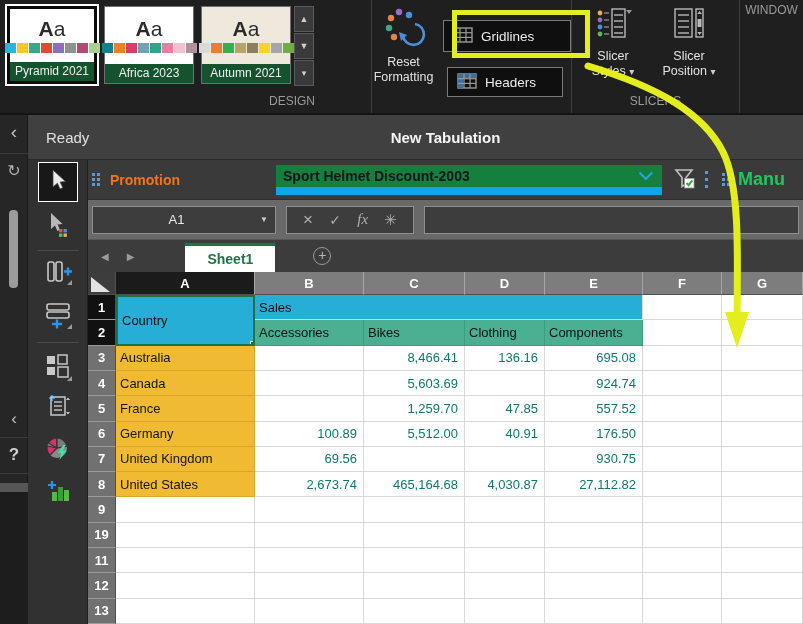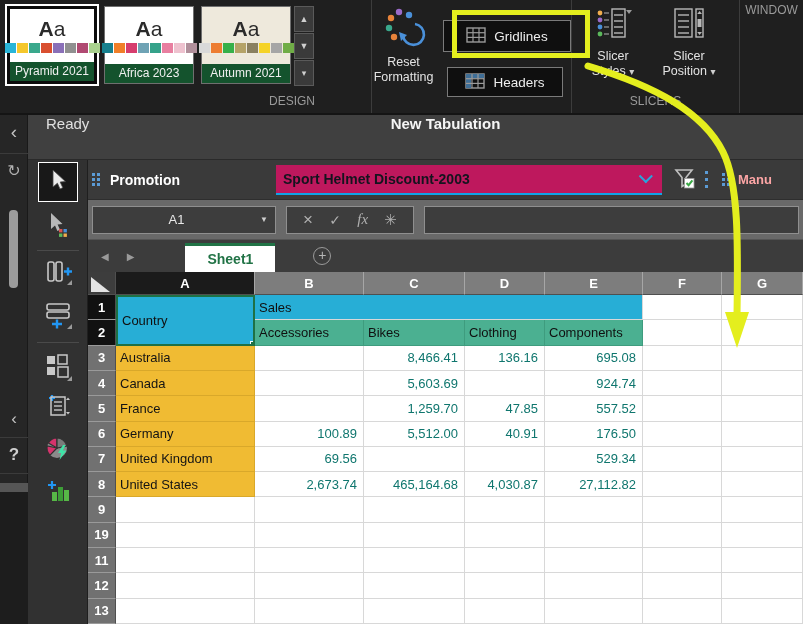--- a/index.html
+++ b/index.html
@@ -28,21 +28,21 @@
   .sw { width:11px; height:10px; display:inline-block; }
   .card-label { height:19px; font-size:12px; color:#f0f0f0; text-align:center; line-height:18px; white-space:nowrap; overflow:hidden; }
   .gallery-scroll { margin:6px 0 0 3px; display:flex; flex-direction:column; gap:1px; }
   .gsbtn { width:20px; height:26px; background:#3a3a3a; border:1px solid #5a5a5a; color:#cfcfcf; font-size:9px; display:flex; align-items:center; justify-content:center; cursor:default; }
 
   
   .big-btn { display:flex; flex-direction:column; align-items:center; padding-top:6px; }
   .big-btn .rib-label { margin-top:3px; font-size:12.5px; color:#e2e2e2; text-align:center; line-height:15px; }
   .reset-btn { width:86px; }
   .btn-stack { margin:20px 0 0 8px; display:flex; flex-direction:column; }
-  .flat-btn { height:32px; background:#0f0f0f; border:1px solid #7a7a7a; color:#ededed; font-size:13.5px; display:flex; align-items:center; gap:8px; padding:4px 9px;justify-content:center; }
+  .flat-btn { height:32px; background:#0f0f0f; border:1px solid #7a7a7a; color:#ededed; font-size:13.5px; display:flex; align-items:center; gap:8px; padding:4px 9px; }
   .gridlines-btn { width:128px; }
   .headers-btn { width:116px; margin:15px 0 0 4px; height:30px; }
   .g-slicers .big-btn { width:70px; margin-left:6px; }
   .g-window .big-btn { width:66px; margin-left:10px; }
   .rib-label .arr { font-size:10px; color:#cfcfcf; }
   .lbl2 { width:60px; }
 
   
   .main { display:flex; height:509px; }
   .leftstrip { position:relative; width:28px; background:#262626; border-right:1px solid #191919; }
@@ -54,21 +54,21 @@
   .ls-chevron2 { top:294px; font-size:17px; }
   .ls-divider2 { position:absolute; top:322px; left:0; width:28px; border-top:1px solid #3b3b3b; }
   .ls-help { top:330px; font-size:17px; font-weight:bold; color:#cfcfcf; }
   .ls-divider3 { position:absolute; top:358px; left:0; width:28px; border-top:1px solid #3b3b3b; }
   .ls-hbar { position:absolute; top:368px; left:0; width:28px; height:9px; background:#565656; }
   .ls-dark { position:absolute; top:377px; left:0; width:28px; bottom:0; background:#1d1d1d; }
 
   .rightcol { flex:1; display:flex; flex-direction:column; }
 
   
-  .statusbar { position:relative; height:57px; background:#404040; border-bottom:1px solid #2a2a2a; display:flex; }
+  .statusbar { position:relative; height:57px; background:#404040; border-bottom:1px solid #2a2a2a; display:flex; align-items:center; }
   .status-text { padding-left:18px; font-size:15px; color:#e0e0e0; }
   .doc-title { position:absolute; left:calc(50% + 30px); transform:translateX(-50%); font-size:15px; font-weight:bold; color:#f5f5f5; white-space:nowrap; }
 
   .workrow { flex:1; display:flex; }
   .toolstrip { position:relative; width:60px; background:#313131; border-right:1px solid #1f1f1f; }
   .tool { position:absolute; left:50%; transform:translateX(-50%); cursor:default; }
   .cursor-tool { top:2px; width:40px; height:40px; background:#181818; border:1px solid #fff; display:flex; align-items:center; justify-content:center; }
   .t-smart { top:50px; }
   .t-div1 { position:absolute; top:90px; left:9px; width:42px; border-top:1px solid #4a4a4a; }
   .t-addcol { top:98px; }
@@ -78,29 +78,29 @@
   .t-list { top:230px; }
   .t-pie { top:274px; }
   .t-bars { top:316px; }
 
   .content { width:715px; display:flex; flex-direction:column; background:#3a3a3a; }
 
   
   .filterbar { height:40px; display:flex; align-items:center; border-bottom:1px solid #2e2e2e; overflow:hidden; }
   .draghandle { display:grid; grid-template-columns:3px 3px; grid-auto-rows:3px; gap:2px; margin:0 0 0 4px; }
   .draghandle i { background:#5b9bd5; }
-  .promo-label { width:176px; padding-left:10px; font-size:14px; font-weight:bold; color:#ffffff; }
-  .dropdown { width:386px; height:30px; background:#be185d; border-bottom:2px solid #0ea5e9; display:flex; align-items:center; }
+  .promo-label { width:176px; padding-left:10px; font-size:14px; font-weight:bold; color:#f97316; }
+  .dropdown { width:386px; height:30px; background:#15803d; border-bottom:8px solid #0ea5e9; display:flex; align-items:center; }
   .dd-text { flex:1; padding-left:7px; font-size:14px; font-weight:bold; color:#14141e; white-space:nowrap; overflow:hidden; }
   .dd-chev { width:10px; height:10px; border-right:2px solid #2aa3dc; border-bottom:2px solid #2aa3dc; transform:rotate(45deg) translateY(-4px); margin-right:14px; }
   .filter-icon { margin-left:10px; }
   .dotsep { display:flex; flex-direction:column; gap:4px; margin-left:9px; }
   .dotsep i { width:3px; height:3px; background:#5b9bd5; }
   .manu-handle { margin-left:14px; }
-  .manu-label { margin-left:8px; font-size:13px; font-weight:bold; color:#fca5a5; white-space:nowrap; }
+  .manu-label { margin-left:8px; font-size:18px; font-weight:bold; color:#22c55e; white-space:nowrap; }
 
   
   .formulabar { height:40px; background:#696969; border-bottom:1px solid #555; display:flex; align-items:center; padding:0 4px; gap:10px; }
   .namebox { width:184px; height:28px; background:#3d3d3d; border:1px solid #8f8f8f; display:flex; align-items:center; }
   .namebox .ref { flex:1; text-align:center; font-size:13px; color:#e8e8e8; }
   .namebox .nb-arrow { font-size:8px; color:#cfcfcf; padding-right:7px; }
   .fxbox { width:128px; height:28px; background:#3d3d3d; border:1px solid #8f8f8f; display:flex; align-items:center; justify-content:space-around; padding:0 8px; }
   .fxbox span { color:#b0b0b0; }
   .fx-cancel { font-size:17px; }
   .fx-ok { font-size:14px; }
@@ -539,21 +539,21 @@
               <div class="gc cell num" style="grid-area: 7 / 3;">100.89</div>
               <div class="gc cell num" style="grid-area: 7 / 4;">5,512.00</div>
               <div class="gc cell num" style="grid-area: 7 / 5;">40.91</div>
               <div class="gc cell num" style="grid-area: 7 / 6;">176.50</div>
               <div class="gc cell" style="grid-area: 7 / 7;"></div>
               <div class="gc cell" style="grid-area: 7 / 8;"></div>
               <div class="gc cell country" style="grid-area: 8 / 2;">United Kingdom</div>
               <div class="gc cell num" style="grid-area: 8 / 3;">69.56</div>
               <div class="gc cell num" style="grid-area: 8 / 4;"></div>
               <div class="gc cell num" style="grid-area: 8 / 5;"></div>
-              <div class="gc cell num" style="grid-area: 8 / 6;">529.34</div>
+              <div class="gc cell num" style="grid-area: 8 / 6;">930.75</div>
               <div class="gc cell" style="grid-area: 8 / 7;"></div>
               <div class="gc cell" style="grid-area: 8 / 8;"></div>
               <div class="gc cell country" style="grid-area: 9 / 2;">United States</div>
               <div class="gc cell num" style="grid-area: 9 / 3;">2,673.74</div>
               <div class="gc cell num" style="grid-area: 9 / 4;">465,164.68</div>
               <div class="gc cell num" style="grid-area: 9 / 5;">4,030.87</div>
               <div class="gc cell num" style="grid-area: 9 / 6;">27,112.82</div>
               <div class="gc cell" style="grid-area: 9 / 7;"></div>
               <div class="gc cell" style="grid-area: 9 / 8;"></div>
               <div class="gc cell" style="grid-area: 10 / 2;"></div>

